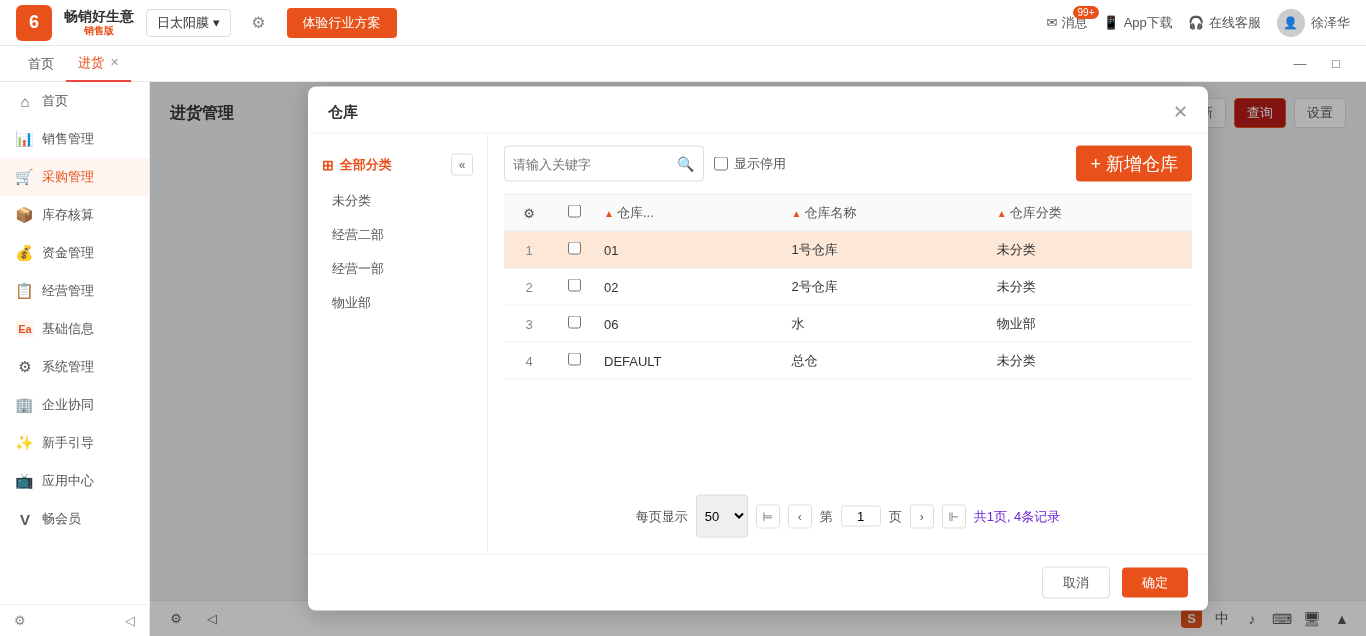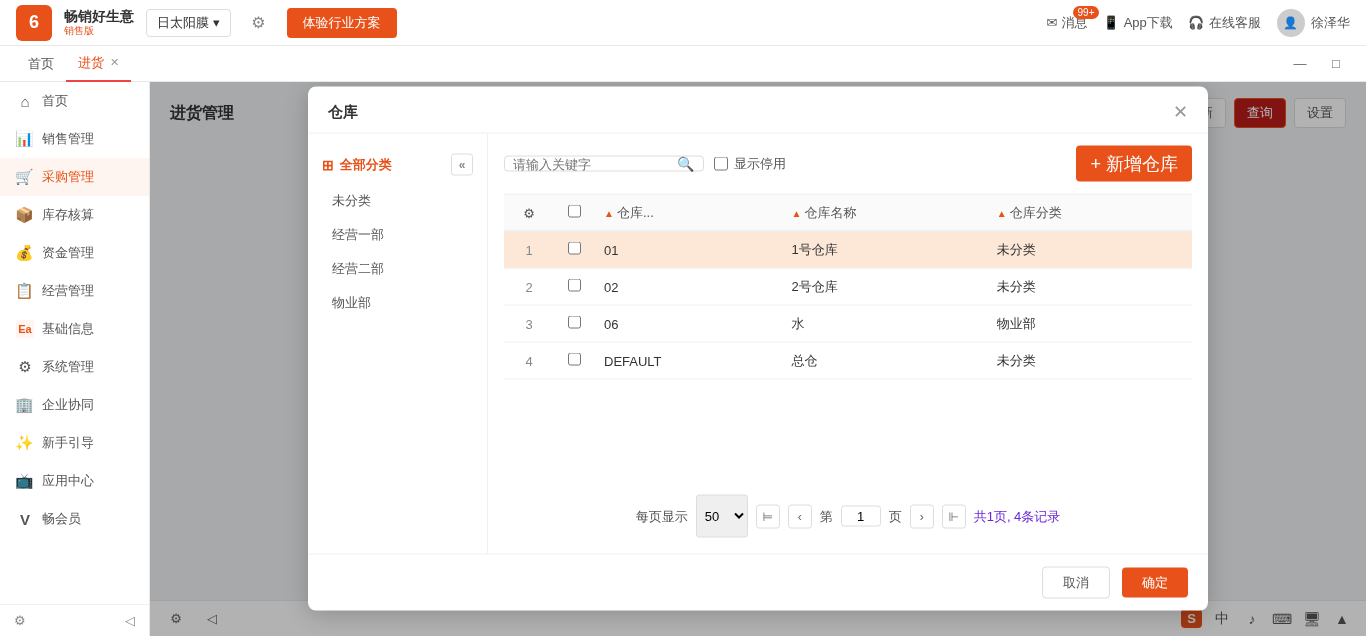--- a/index.html
+++ b/index.html
@@ -1,23 +1,23 @@
 <!DOCTYPE html>
 <html><head>
   <meta charset="utf-8">
   <style>
     * { margin: 0; padding: 0; box-sizing: border-box; }
     body { font-family: 'Microsoft YaHei', Arial, sans-serif; font-size: 13px; background: #f0f2f5; width: 1366px; height: 636px; overflow: hidden; }
 
     
     .topbar { display: flex; align-items: center; background: #fff; height: 46px; padding: 0 16px; border-bottom: 1px solid #e8e8e8; gap: 12px; }
     .topbar-logo { width: 36px; height: 36px; background: #e8521a; border-radius: 6px; display: flex; align-items: center; justify-content: center; color: #fff; font-size: 18px; font-weight: bold; }
-    .topbar-brand { display: flex; flex-direction: column; line-height: 1.2; }
+    .topbar-brand { display: flex; flex-direction: column; line-height: 1.2; text-align: center; }
     .topbar-brand-main { font-size: 14px; color: #333; font-weight: bold; }
-    .topbar-brand-sub { font-size: 10px; color: #e8521a; }
+    .topbar-brand-sub { font-size: 10px; color: #e8521a; font-weight: bold; }
     .topbar-selector { display: flex; align-items: center; gap: 4px; padding: 4px 10px; border: 1px solid #ddd; border-radius: 4px; cursor: pointer; color: #333; font-size: 13px; }
     .topbar-gear { width: 32px; height: 32px; display: flex; align-items: center; justify-content: center; color: #888; cursor: pointer; font-size: 16px; }
     .topbar-action-btn { background: #e8521a; color: #fff; border: none; border-radius: 4px; padding: 6px 16px; cursor: pointer; font-size: 13px; }
     .topbar-right { margin-left: auto; display: flex; align-items: center; gap: 16px; }
     .topbar-msg { display: flex; align-items: center; gap: 4px; color: #555; cursor: pointer; position: relative; }
     .badge { background: #e8521a; color: #fff; border-radius: 10px; font-size: 10px; padding: 1px 5px; position: absolute; top: -8px; right: -12px; }
     .topbar-app { display: flex; align-items: center; gap: 4px; color: #555; cursor: pointer; }
     .topbar-service { display: flex; align-items: center; gap: 4px; color: #555; cursor: pointer; }
     .topbar-user { display: flex; align-items: center; gap: 6px; color: #555; cursor: pointer; }
     .user-avatar { width: 28px; height: 28px; background: #ccc; border-radius: 50%; display: flex; align-items: center; justify-content: center; font-size: 12px; }
@@ -53,21 +53,21 @@
 
     
     .left-panel { width: 180px; border-right: 1px solid #f0f0f0; padding: 12px 0; }
     .left-panel-header { display: flex; align-items: center; gap: 6px; padding: 8px 14px; font-size: 13px; color: #e8521a; font-weight: bold; cursor: pointer; }
     .collapse-btn { margin-left: auto; width: 22px; height: 22px; border: 1px solid #ddd; border-radius: 3px; display: flex; align-items: center; justify-content: center; cursor: pointer; color: #888; font-size: 12px; }
     .left-panel-item { padding: 8px 16px 8px 24px; cursor: pointer; color: #555; font-size: 13px; }
 
     
     .right-panel { flex: 1; display: flex; flex-direction: column; padding: 12px 16px; }
     .right-panel-toolbar { display: flex; align-items: center; gap: 10px; margin-bottom: 12px; }
-    .search-box { display: flex; align-items: center; border: 1px solid #ddd; border-radius: 4px; padding: 0 8px; height: 16px; gap: 18px; flex: 0 0 200px; }
+    .search-box { display: flex; align-items: center; border: 1px solid #ddd; border-radius: 4px; padding: 0 8px; height: 36px; gap: 18px; flex: 0 0 200px; }
     .search-box input { border: none; outline: none; font-size: 13px; color: #333; width: 100%; background: transparent; }
     .search-icon { color: #bbb; font-size: 14px; cursor: pointer; }
     .show-disabled { display: flex; align-items: center; gap: 6px; color: #555; font-size: 13px; }
     .checkbox { width: 14px; height: 14px; border: 1px solid #ddd; border-radius: 2px; cursor: pointer; }
     .new-btn { margin-left: auto; background: #e8521a; color: #fff; border: none; border-radius: 4px; padding: 6px 14px; cursor: pointer; font-size: 18px; white-space: nowrap; }
 
     
     .table-wrap { flex: 1; overflow: auto; }
     table { width: 100%; border-collapse: collapse; font-size: 13px; }
     table thead th { background: #fafafa; padding: 9px 10px; text-align: left; color: #555; font-weight: normal; border-bottom: 1px solid #e8e8e8; border-top: 1px solid #e8e8e8; }
@@ -248,22 +248,22 @@
 
       <div class="modal-body">
 
         <div class="left-panel">
           <div class="left-panel-header">
             <span style="font-size:14px;">⊞</span>
             <span>全部分类</span>
             <div class="collapse-btn">«</div>
           </div>
           <div class="left-panel-item">未分类</div>
+          <div class="left-panel-item">经营二部</div>
           <div class="left-panel-item">经营一部</div>
-          <div class="left-panel-item">经营二部</div>
           <div class="left-panel-item">物业部</div>
         </div>
 
         <div class="right-panel">
 
           <div class="right-panel-toolbar">
             <div class="search-box">
               <input type="text" placeholder="请输入关键字" style="">
               <span class="search-icon">🔍</span>
             </div>

